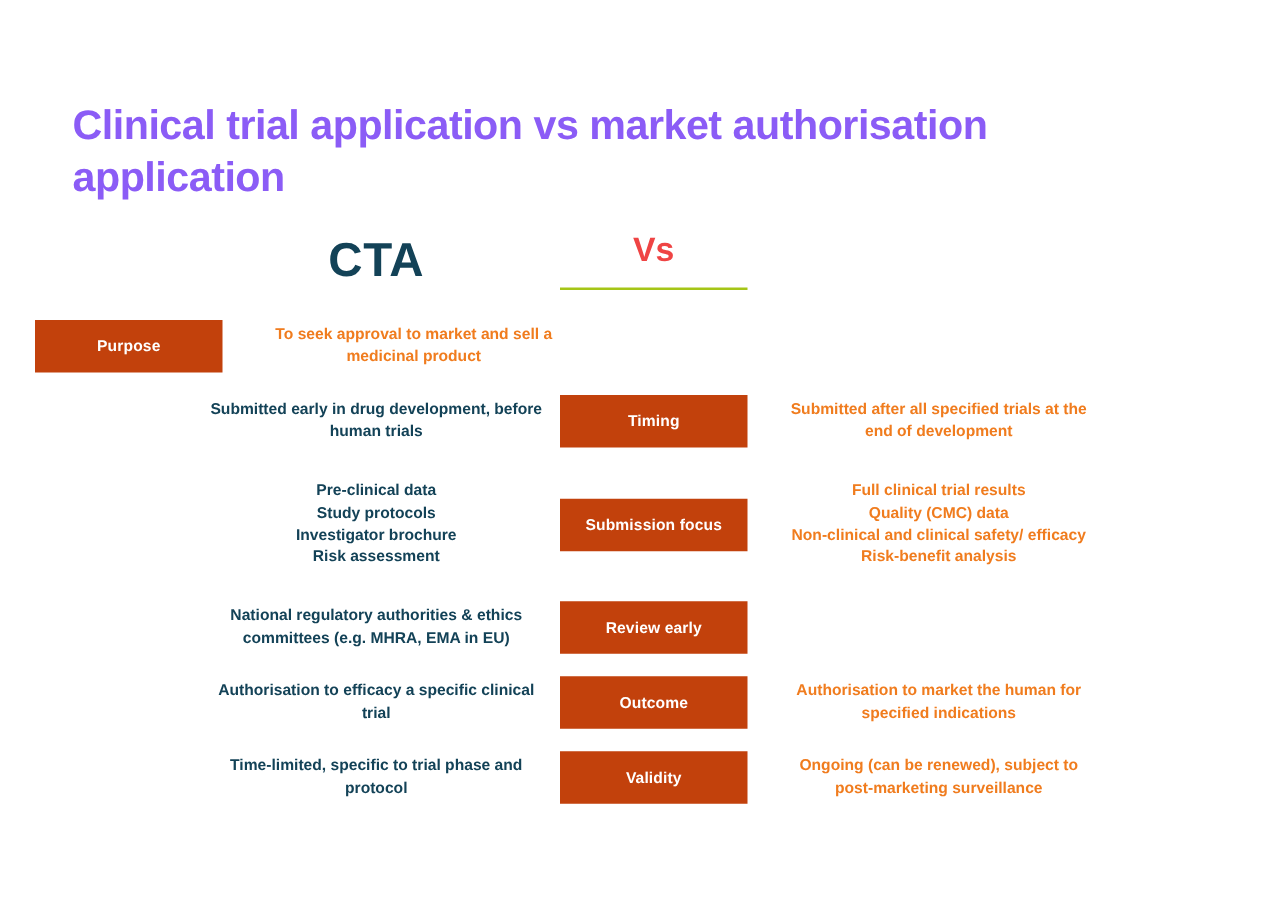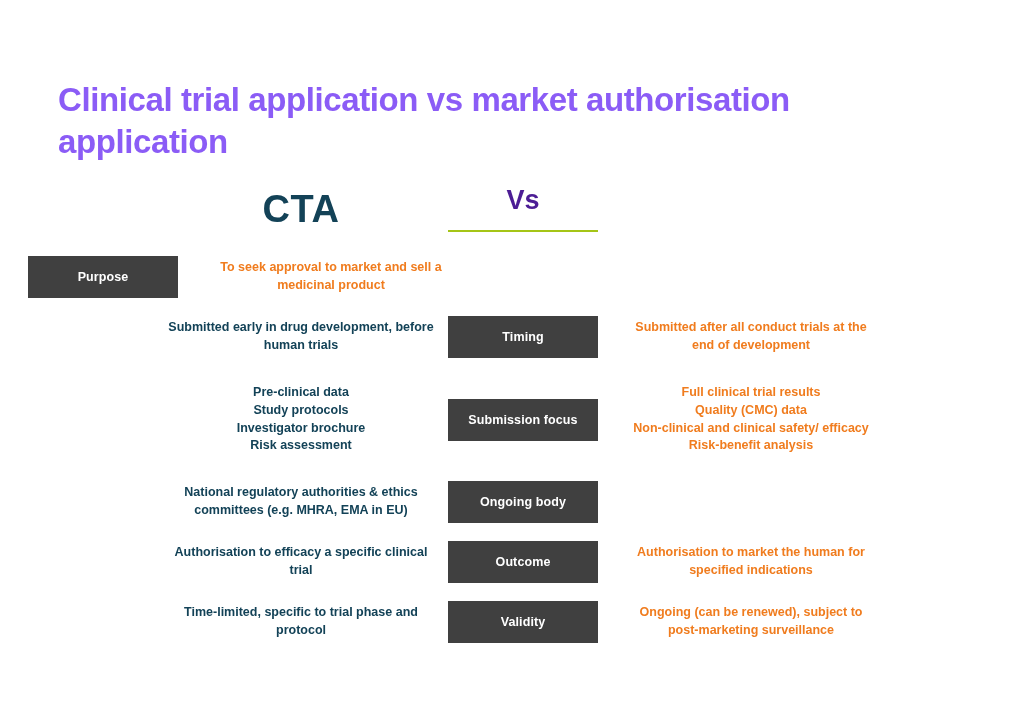--- a/index.html
+++ b/index.html
@@ -84,42 +84,42 @@
     line-height: 1;
   }
   .head-vs-wrap {
     display: flex;
     flex-direction: column;
     align-items: center;
   }
   .head-vs {
     font-size: 27px;
     font-weight: bold;
-    color: #4c1d95;
+    color: #ef4444;
     line-height: 1;
   }
   .vs-underline {
     width: 150px;
     height: 2px;
     background: #A5C517;
     margin-top: 16px;
   }
   .head-maa {
     font-size: 38px;
     font-weight: bold;
     color: #F07C1E;
     letter-spacing: 0.5px;
     line-height: 1;
   }
 
   
   .mid-box {
     width: 150px;
     height: 42px;
-    background: #404040;
+    background: #c2410c;
     color: #ffffff;
     font-size: 12.5px;
     font-weight: bold;
     display: flex;
     align-items: center;
     justify-content: center;
     margin: 0 auto;
     letter-spacing: 0.1px;
   }
 
@@ -154,21 +154,21 @@
     <div class="col-right">To seek approval to market and sell a medicinal product</div>
   </div>
 
   <div class="row-spacer-sm"></div>
 
   <div class="grid-row">
     <div class="col-left">Submitted early in drug development, before human trials</div>
     <div class="col-mid">
       <div class="mid-box">Timing</div>
     </div>
-    <div class="col-right">Submitted after all conduct trials at the end of development</div>
+    <div class="col-right">Submitted after all specified trials at the end of development</div>
   </div>
 
   <div class="row-spacer-md"></div>
 
   <div class="grid-row">
     <div class="col-left" style="white-space: pre-line;">Pre-clinical data
 Study protocols
 Investigator brochure
 Risk assessment</div>
     <div class="col-mid">
@@ -178,21 +178,21 @@
 Quality (CMC) data
 Non-clinical and clinical safety/ efficacy
 Risk-benefit analysis</div>
   </div>
 
   <div class="row-spacer-md"></div>
 
   <div class="grid-row">
     <div class="col-left">National regulatory authorities &amp; ethics committees (e.g. MHRA, EMA in EU)</div>
     <div class="col-mid">
-      <div class="mid-box">Ongoing body</div>
+      <div class="mid-box">Review early</div>
     </div>
   </div>
 
   <div class="row-spacer-sm"></div>
 
   <div class="grid-row">
     <div class="col-left">Authorisation to efficacy a specific clinical trial</div>
     <div class="col-mid">
       <div class="mid-box">Outcome</div>
     </div>

